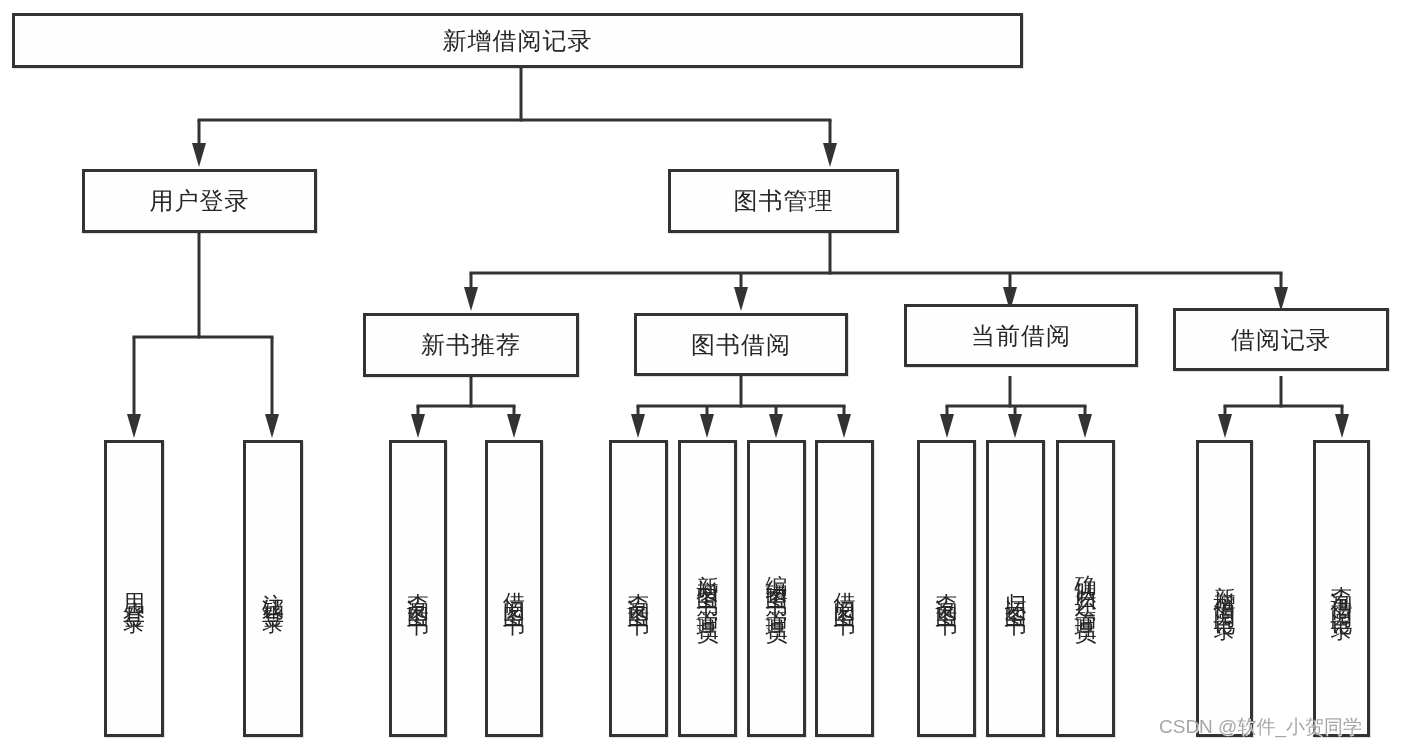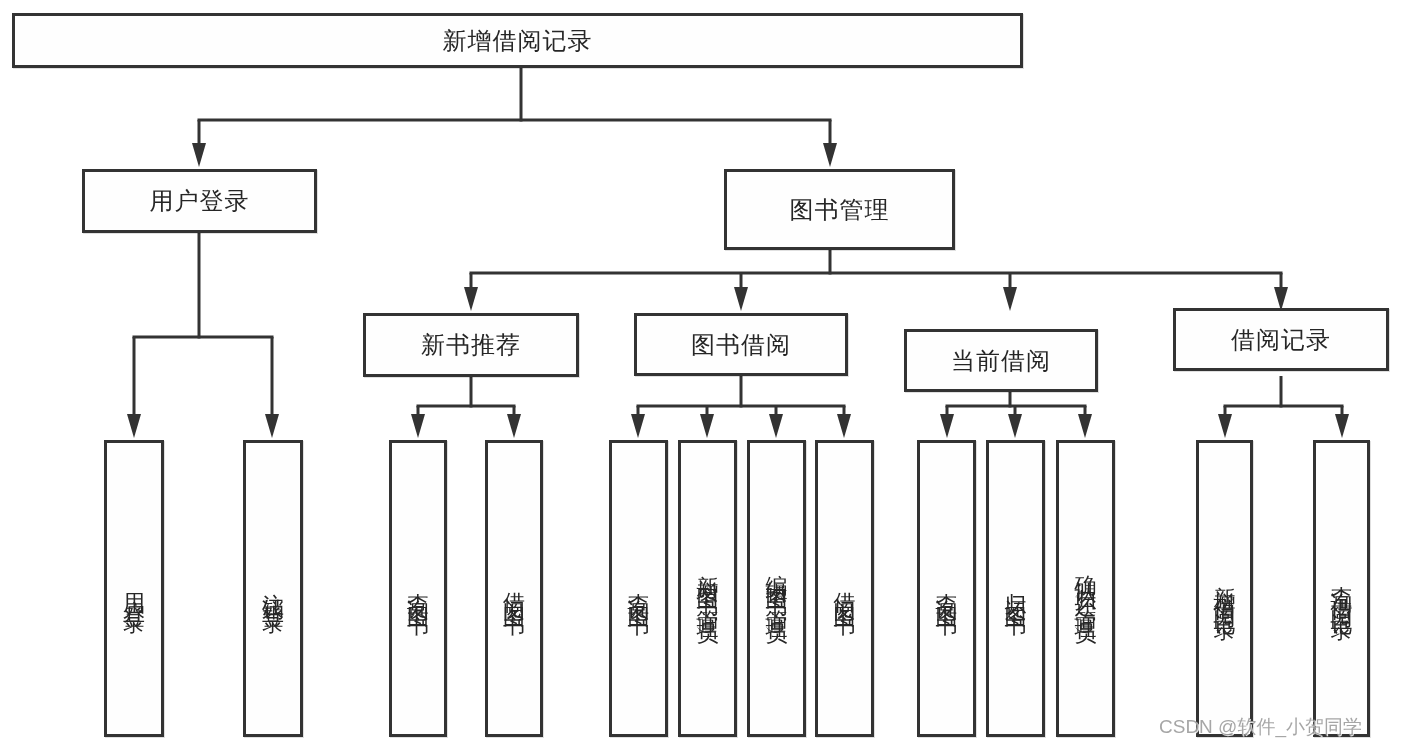--- a/index.html
+++ b/index.html
@@ -128,31 +128,31 @@
     <polygon points="1335,414 1349,414 1342,438" stroke="none"></polygon>
   </svg>
 
   <div class="node hlabel" style="left:12px; top:13px; width:1011px; height:55px;">
     <span>新增借阅记录</span>
   </div>
 
   <div class="node hlabel" style="left:82px; top:169px; width:235px; height:64px;">
     <span>用户登录</span>
   </div>
-  <div class="node hlabel" style="left:724px; top:169px; width:231px; height:81px;">
+  <div class="node hlabel" style="left:668px; top:169px; width:231px; height:64px;">
     <span>图书管理</span>
   </div>
 
   <div class="node hlabel" style="left:363px; top:313px; width:216px; height:64px;">
     <span>新书推荐</span>
   </div>
   <div class="node hlabel" style="left:634px; top:313px; width:214px; height:63px;">
     <span>图书借阅</span>
   </div>
-  <div class="node hlabel" style="left:904px; top:329px; width:194px; height:63px;">
+  <div class="node hlabel" style="left:904px; top:304px; width:234px; height:63px;">
     <span>当前借阅</span>
   </div>
   <div class="node hlabel" style="left:1173px; top:308px; width:216px; height:63px;">
     <span>借阅记录</span>
   </div>
 
   <div class="node vleaf" style="left:104px; top:440px; width:60px; height:297px;">
     <span class="vtext">用户登录</span>
   </div>
   <div class="node vleaf" style="left:243px; top:440px; width:60px; height:297px;">

